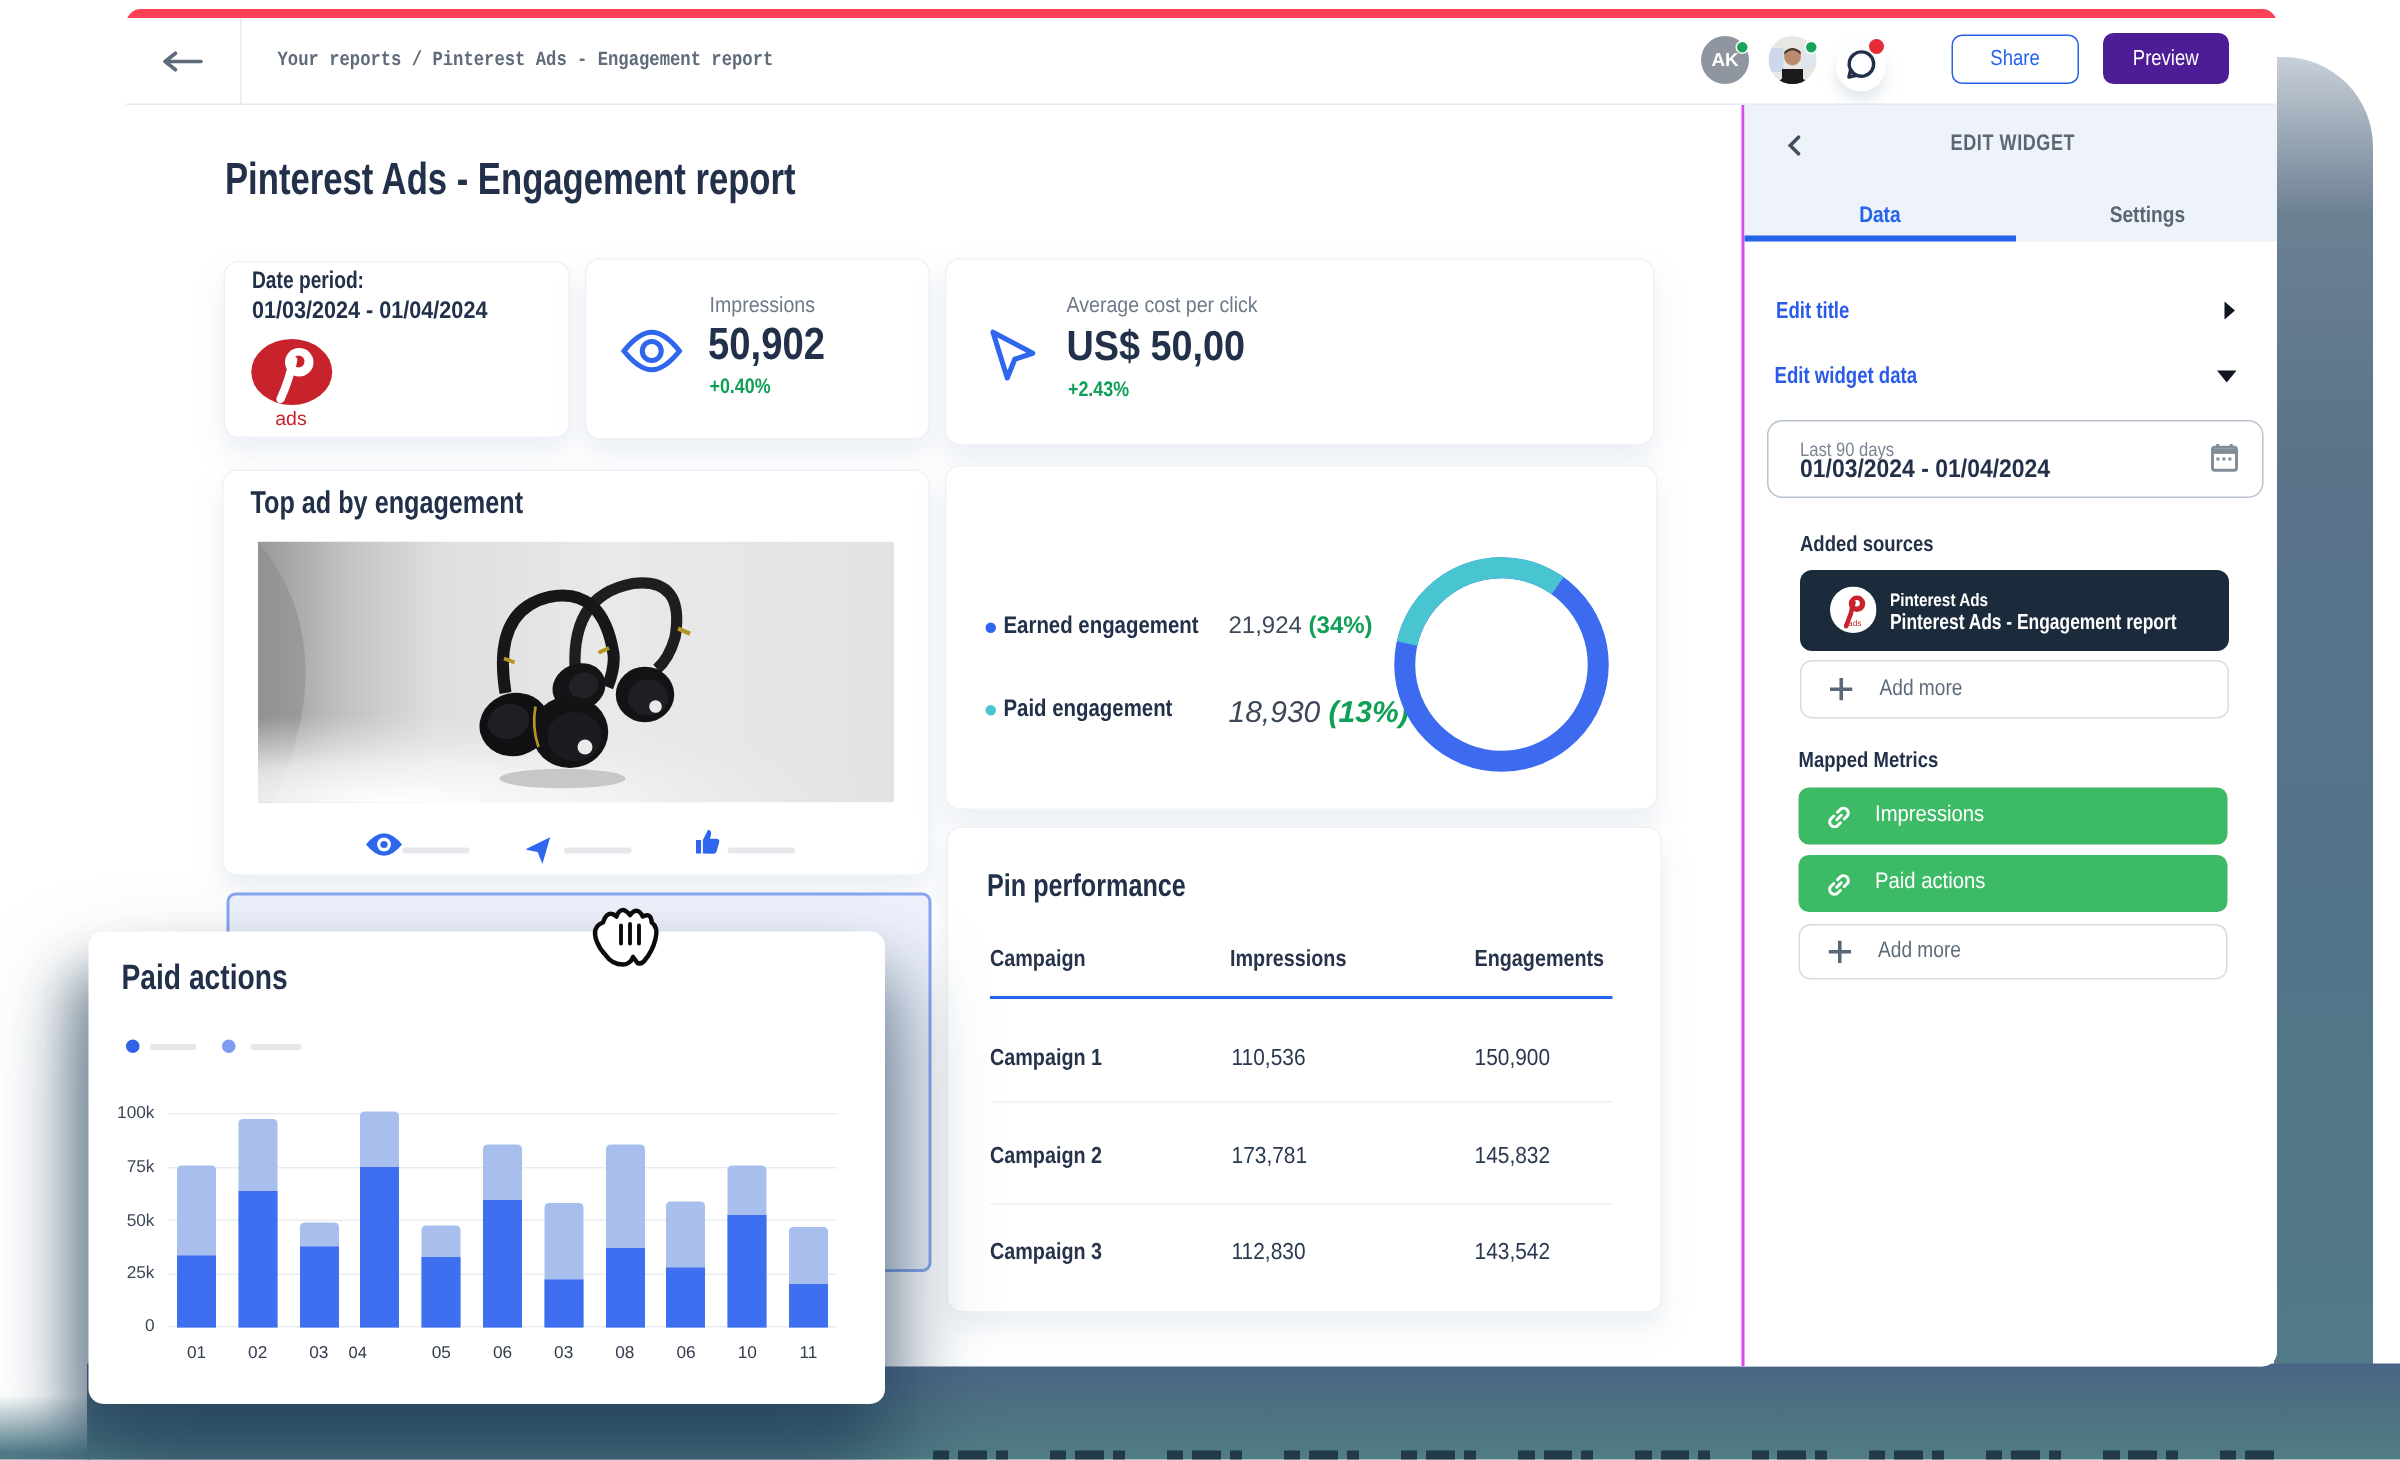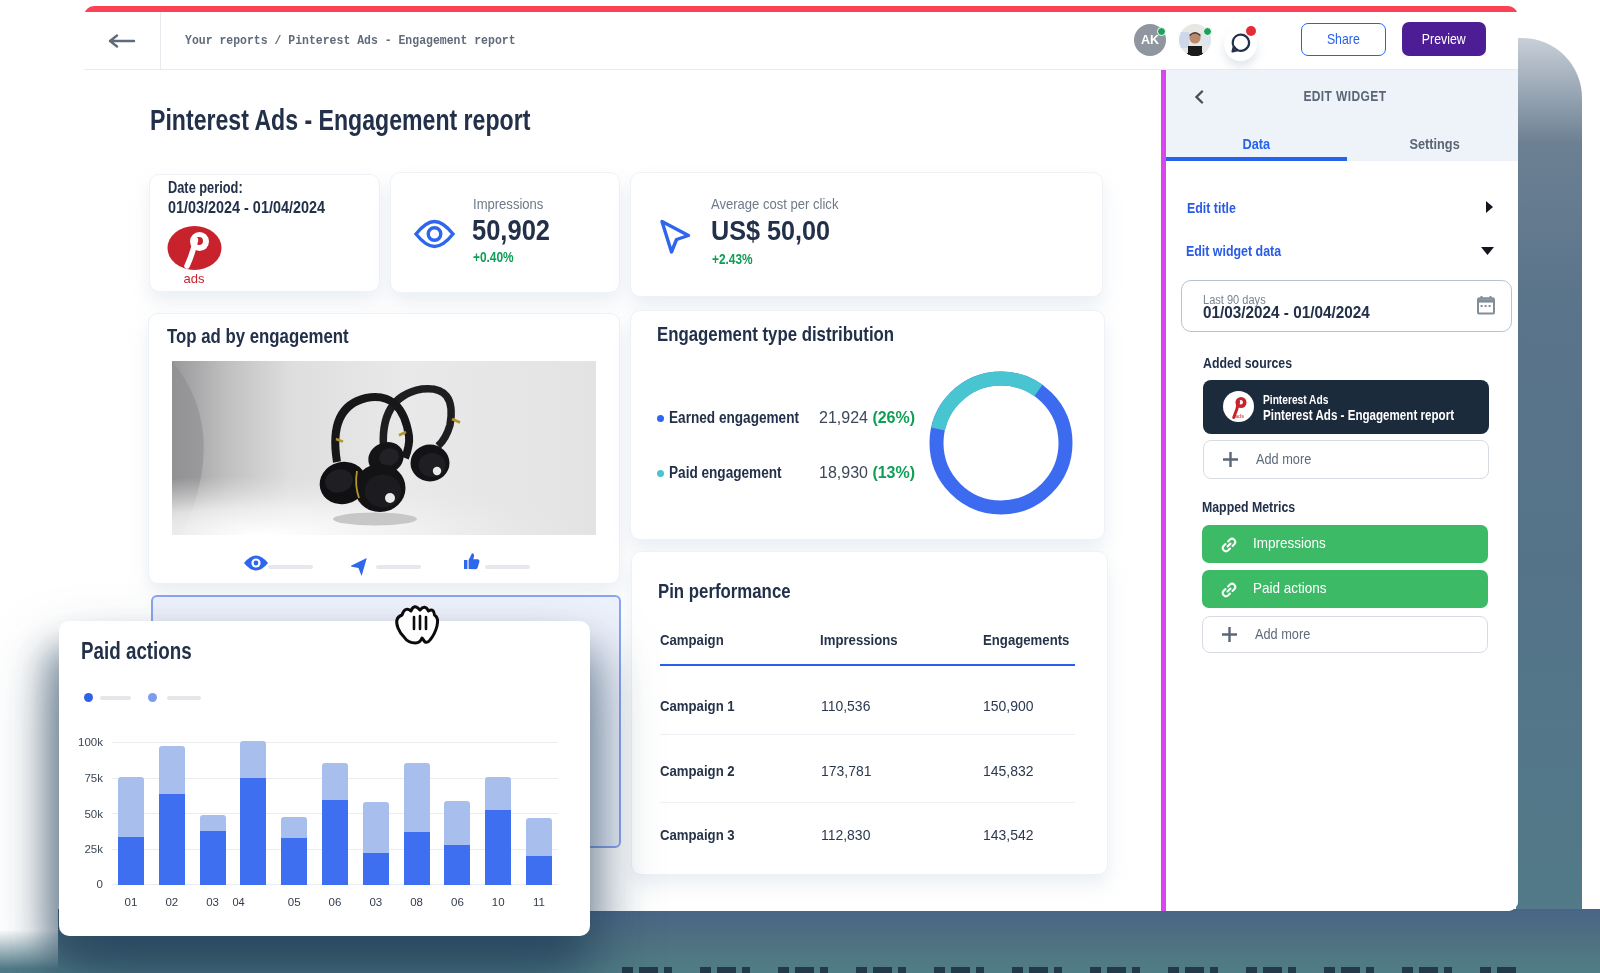--- a/index.html
+++ b/index.html
@@ -25,21 +25,21 @@
   
   #window { left:84px; top:6px; width:1434px; height:905px; background:#fff;
     border-radius:10px; overflow:hidden; }
   #redbar { left:0; top:0; width:1434px; height:6px; background:#fb4155; }
   #topbar { left:0; top:6px; width:1434px; height:58px; background:#fff;
     border-bottom:1px solid #e7ebf0; }
   #tdivider { left:76px; top:6px; width:1px; height:58px; background:#e7ebf0; }
 
   
   #panel { left:1077px; top:64px; width:357px; height:841px; background:#fff;
-    border-left:5px solid #d946ef; }
+    border-left:2px solid #d946ef; }
   #panel-head { left:0; top:0; width:357px; height:91px; background:#eef2f9; }
   #tab-underline { left:0; top:87px; width:181px; height:4px; background:#2563eb; }
 
   .blue-link { color:#2a5ae8; font-weight:bold; font-size:15.5px; }
   .gbtn { left:36px; width:286px; height:38px; background:#3cba66; border-radius:7px; color:#fff; }
   .addmore { left:36px; width:286px; background:#fff; border:1px solid #d7dce3; border-radius:8px; }
 
   
   .card { position:absolute; background:#fff; border:1px solid #eef1f6; border-radius:10px;
     box-shadow:0 10px 18px rgba(175,190,210,.25); }
@@ -188,27 +188,26 @@
     <svg class="abs" style="left:267px;top:550px;" width="20" height="20" viewBox="0 0 20 20">
       <path d="M10 0 L17.5 17 L10 13 L2.5 17 Z" fill="#2f66ee" transform="rotate(40 10 9)"></path>
     </svg>
     <div class="abs" style="left:292px;top:559px;width:45px;height:4px;border-radius:2px;background:#e6e8ec;"></div>
     <svg class="abs" style="left:379px;top:546px;" width="17" height="18" viewBox="0 0 17 18">
       <path d="M1 8 h3.4 v9 H1 Z M5.6 17 V8 L9 1.2 q2.6 .4 2 3.4 l-.7 2.6 H15 q2 .6 1.4 2.6 l-1.8 6 q-.5 1.4 -2 1.4 Z" fill="#2f66ee"></path>
     </svg>
     <div class="abs" style="left:401px;top:559px;width:45px;height:4px;border-radius:2px;background:#e6e8ec;"></div>
 
     <div class="card" style="left:546px;top:304px;width:475px;height:230px;"></div>
-    <div class="abs" style="left:573px;top:316px;"><span class="card-title cx">Engagement type distribution</span></div>
     <div class="abs" style="left:573px;top:409px;width:7px;height:7px;border-radius:50%;background:#2f66ee;"></div>
     <div class="abs" style="left:585px;top:403px;font-size:16px;font-weight:bold;color:#22304a;"><span class="cx85">Earned engagement</span></div>
-    <div class="abs" style="left:735px;top:403px;font-size:16px;color:#3c4759;">21,924 <span class="green">(26%)</span></div>
+    <div class="abs" style="left:735px;top:403px;font-size:16px;color:#3c4759;">21,924 <span class="green">(34%)</span></div>
     <div class="abs" style="left:573px;top:464px;width:7px;height:7px;border-radius:50%;background:#49c5d1;"></div>
     <div class="abs" style="left:585px;top:458px;font-size:16px;font-weight:bold;color:#22304a;"><span class="cx85">Paid engagement</span></div>
-    <div class="abs" style="left:735px;top:458px;font-size:16px;color:#3c4759;">18,930 <span class="green">(13%)</span></div>
+    <div class="abs" style="left:735px;top:458px;font-size:20px;color:#3c4759;font-style:italic;">18,930 <span class="green">(13%)</span></div>
     <svg class="abs" style="left:845px;top:365px;" width="144" height="144" viewBox="0 0 144 144">
       <circle cx="72" cy="72" r="64.5" fill="none" stroke="#3d6bf0" stroke-width="14"></circle>
       <circle cx="72" cy="72" r="64.5" fill="none" stroke="#49c5d1" stroke-width="14" stroke-dasharray="126.8 278.5" stroke-dashoffset="-216.5"></circle>
     </svg>
 
     <div class="card" style="left:547px;top:545px;width:477px;height:324px;"></div>
     <div class="abs" style="left:574px;top:573px;"><span class="card-title cx">Pin performance</span></div>
     <div class="abs" style="left:576px;top:625px;"><span class="th cx85">Campaign</span></div>
     <div class="abs" style="left:736px;top:625px;"><span class="th cx85">Impressions</span></div>
     <div class="abs" style="left:899px;top:625px;"><span class="th cx85">Engagements</span></div>

